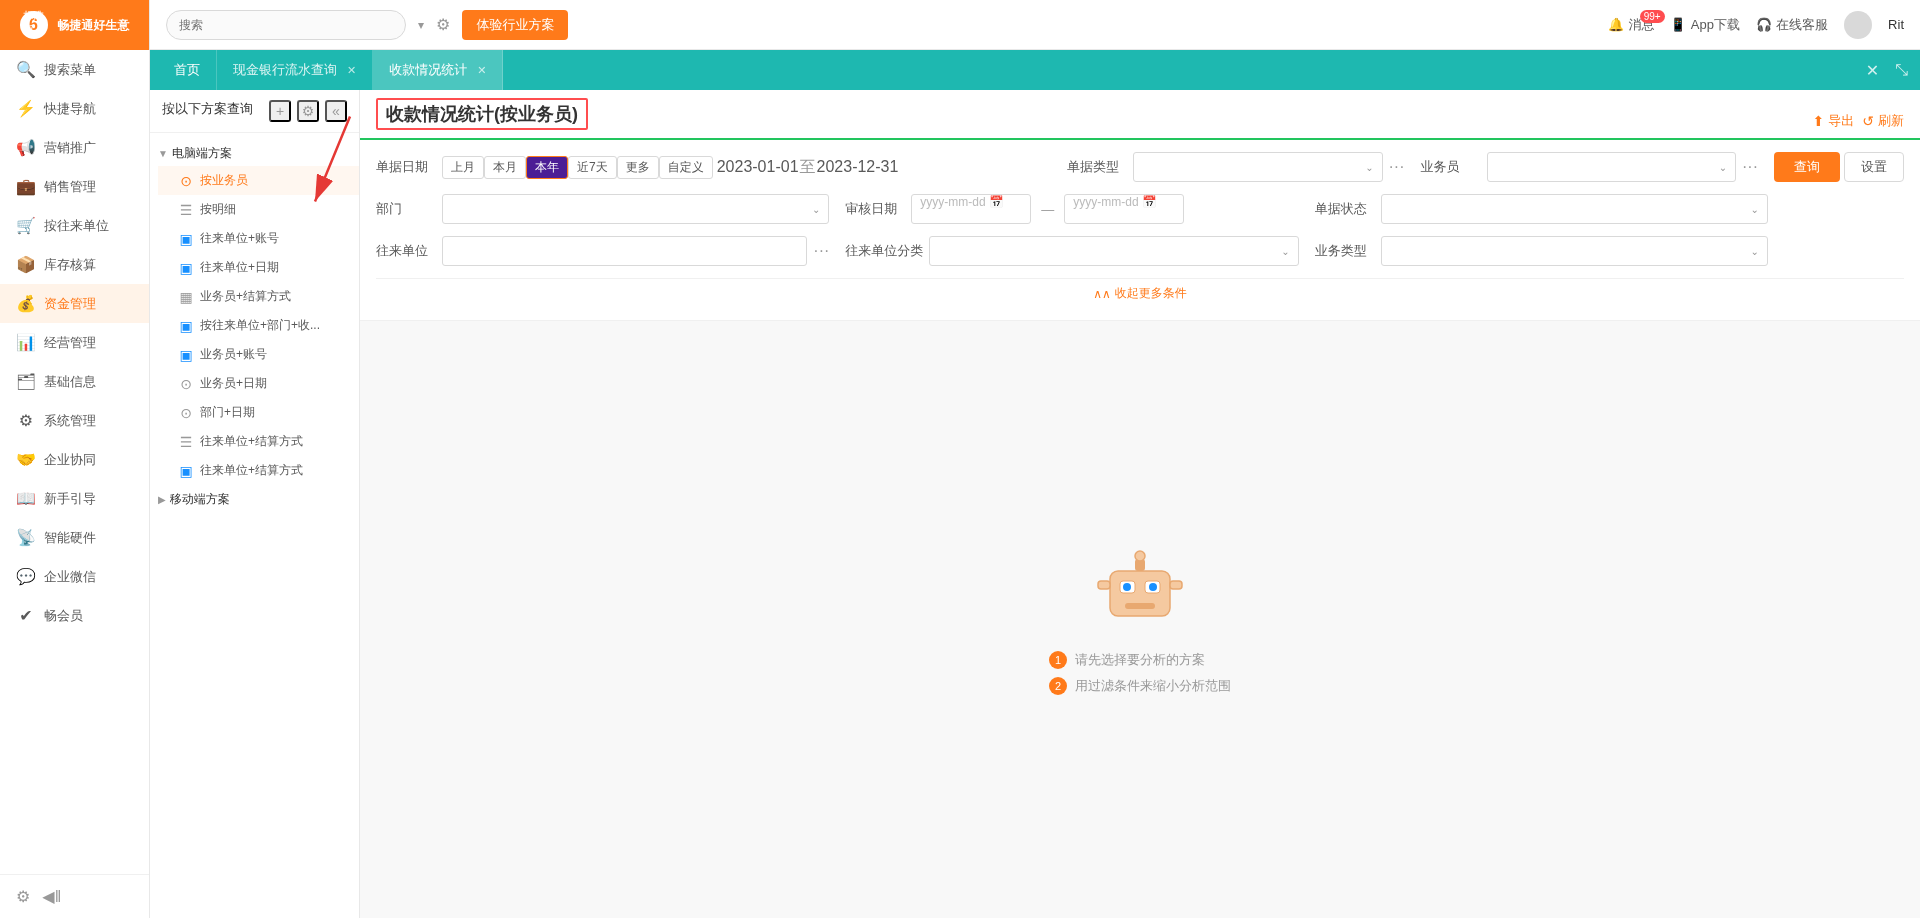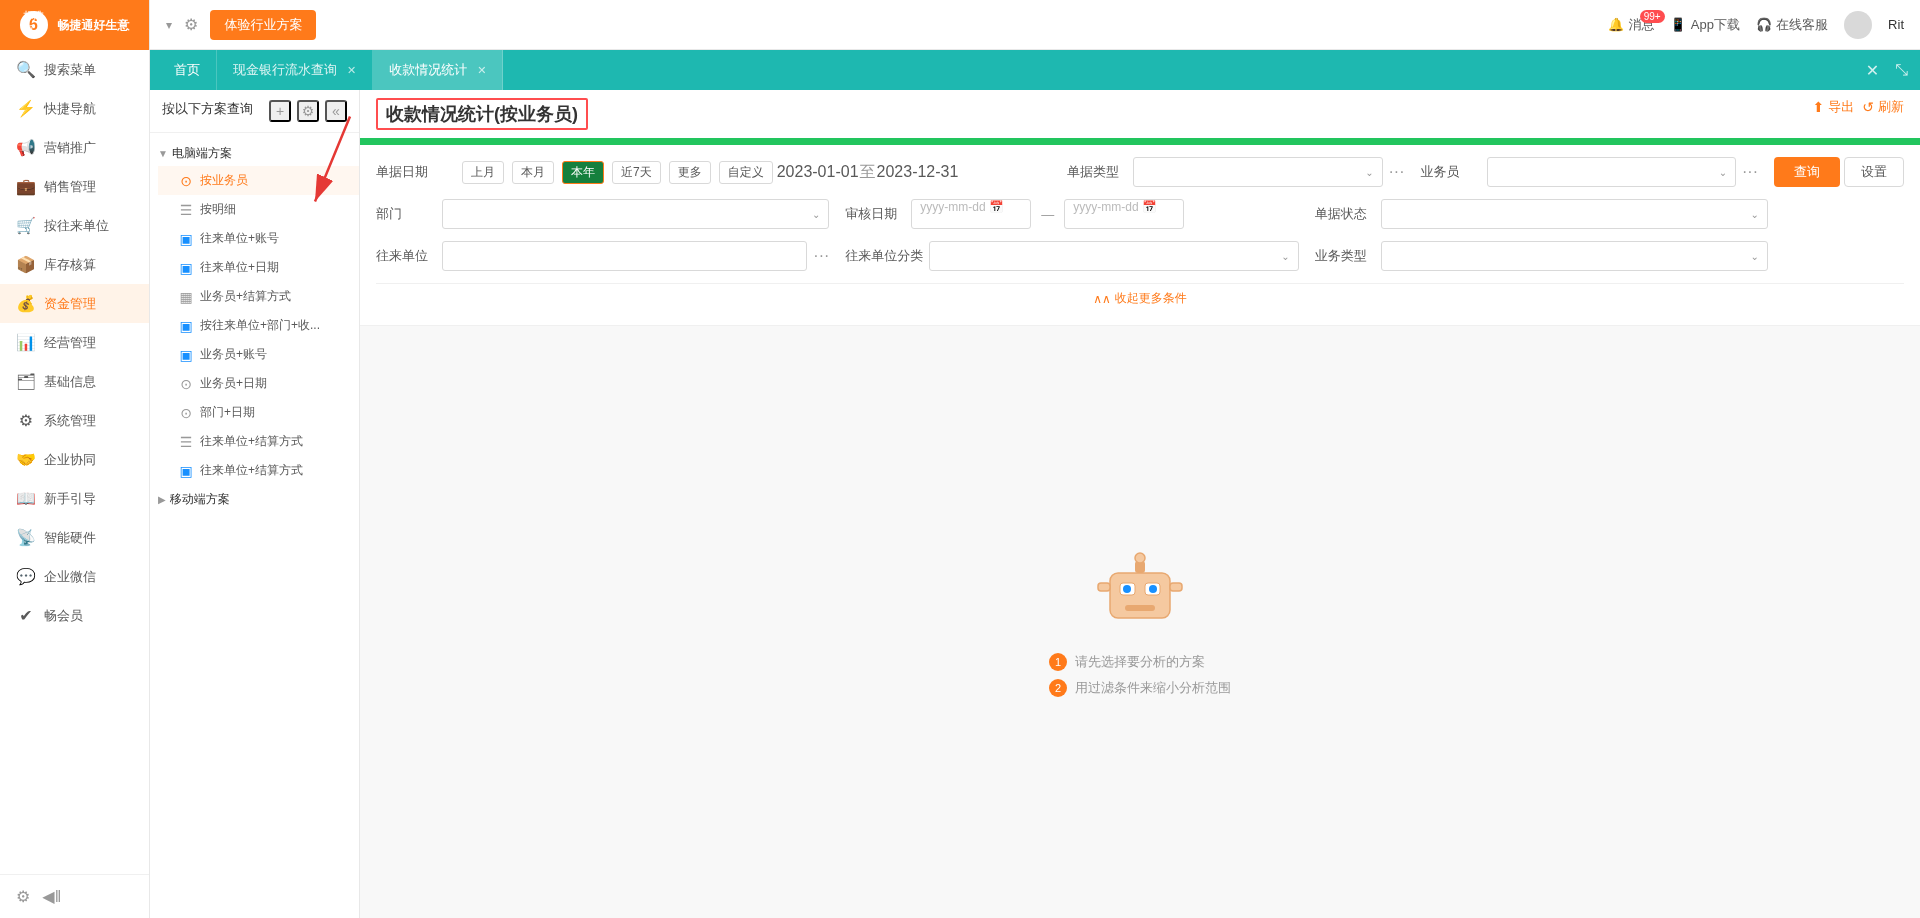--- a/index.html
+++ b/index.html
@@ -277,23 +277,23 @@
       flex: 1;
       display: flex;
       flex-direction: column;
       overflow: hidden;
     }
 
     
     .page-header {
       background: #fff;
       padding: 8px 16px;
-      border-bottom: 7px solid #22c55e;
-      display: flex;
-      align-items: flex-start;
+      border-bottom: 2px solid #22c55e;
+      display: flex;
+      align-items: flex-end;
     }
     .page-title {
       font-size: 18px;
       font-weight: bold;
       color: #333;
       border: 2px solid #ff4d4f;
       padding: 2px 8px;
       border-radius: 2px;
     }
     .page-actions {
@@ -341,34 +341,33 @@
     }
     .filter-control {
       flex: 1;
       display: flex;
       align-items: center;
       gap: 4px;
     }
     .date-shortcut {
       display: flex;
       align-items: flex-start;
-      gap: 8px;
-      margin-left: 20px;
+      gap: 0;
     }
     .ds-btn {
       padding: 2px 8px;
       border: 1px solid #d9d9d9;
       border-radius: 3px;
       font-size: 12px;
       color: #595959;
       cursor: pointer;
       background: #fff;
     }
     .ds-btn.active {
-      background: #15803d;
+      background: #4c1d95;
       color: #fff;
       border-color: #ff7a1a;
       font-family: Liberation Mono, monospace;
     }
     .date-range {
       display: flex;
       align-items: center;
       gap: 1px;
       font-size: 16px;
       color: #595959;
@@ -565,20 +564,21 @@
   </nav>
   <div class="sidebar-footer">
     <span class="sf-icon">⚙</span>
     <span class="sf-icon">◀‖</span>
   </div>
 </div>
 
 <div class="main">
 
   <div class="topbar">
+    <input class="topbar-search" type="text" placeholder="搜索" style="">
     <span class="topbar-arrow">▾</span>
     <span class="topbar-gear">⚙</span>
     <button class="topbar-trial-btn">体验行业方案</button>
     <div class="topbar-right">
       <div class="msg-icon" style="position:relative;">
         <span>🔔</span>
         <span>消息</span>
         <span class="badge">99+</span>
       </div>
       <div class="tr-item">

